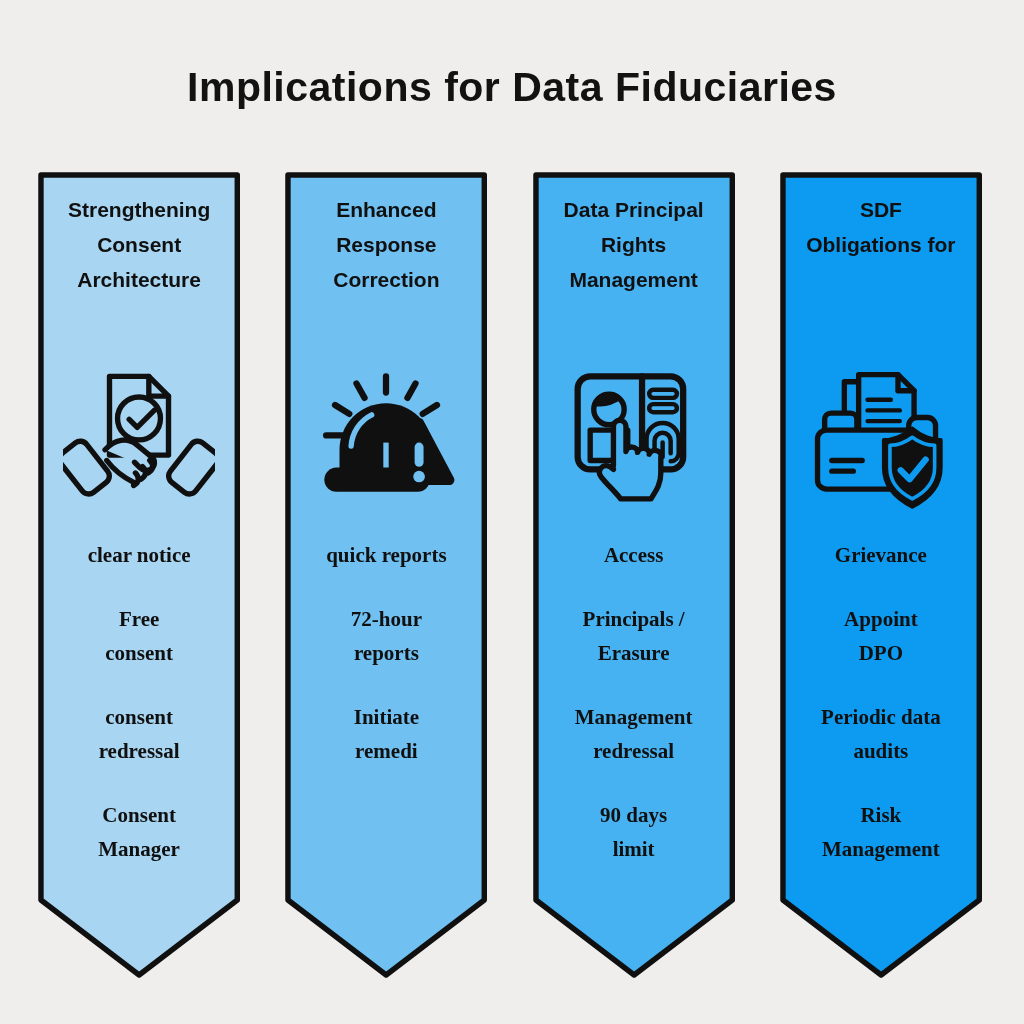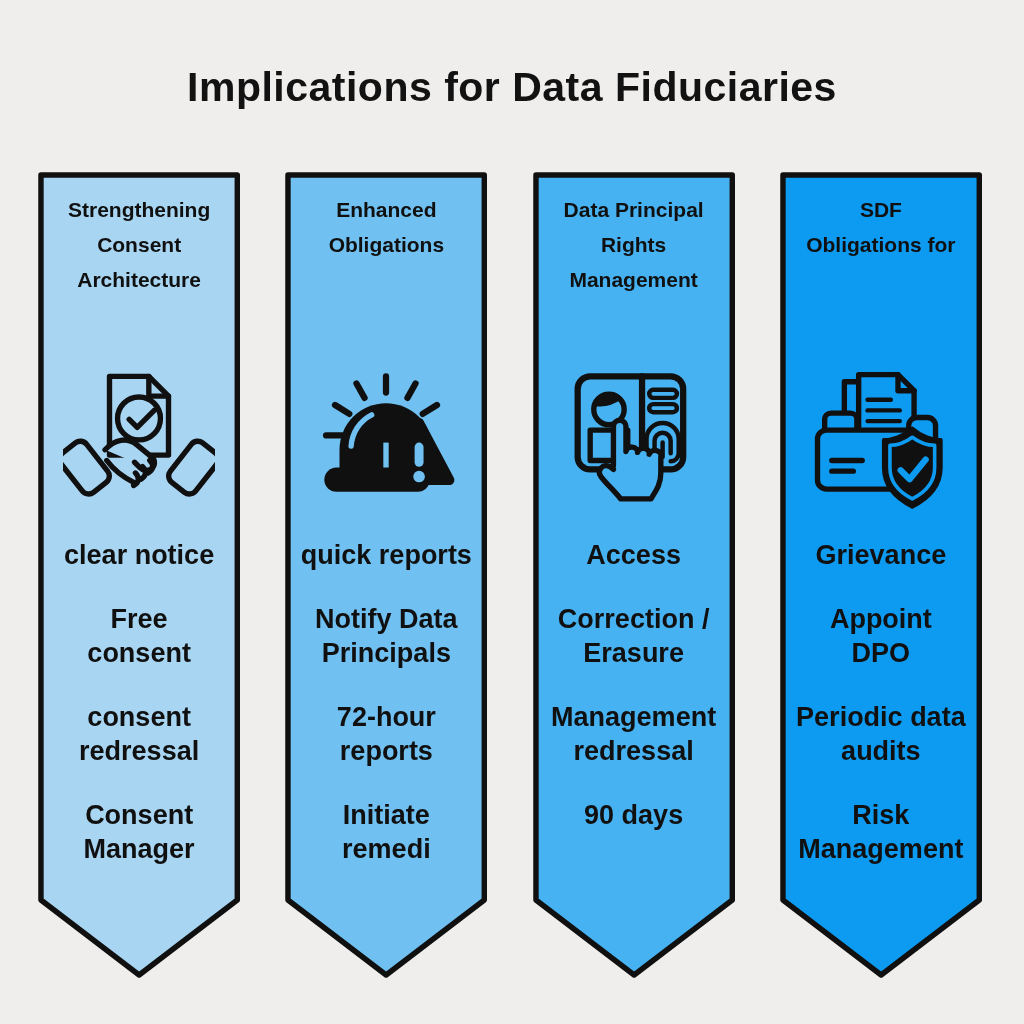--- a/index.html
+++ b/index.html
@@ -30,21 +30,21 @@
   }
   .b-title{
     height:162px;font-size:21px;font-weight:bold;line-height:35px;
   }
   .b-icon{
     height:170px;display:flex;align-items:center;justify-content:center;
   }
   .b-icon svg{width:152px;height:152px;}
   .b-items{
     margin-top:14px;display:flex;flex-direction:column;gap:30px;
-    font-size:27px;font-weight:bold;line-height:34px;
+    font-size:21px;font-weight:bold;line-height:34px;font-family:Liberation Serif, serif;
   }
   .ink{stroke:#101010;fill:none;stroke-linecap:round;stroke-linejoin:round;}
   .fillbg{fill:var(--bg);}
   .strokebg{stroke:var(--bg);fill:none;stroke-linecap:round;stroke-linejoin:round;}
 </style>
 </head>
 <body>
 
 <div class="page-title">Implications for Data Fiduciaries</div>
 
@@ -95,21 +95,22 @@
     </div>
   </div>
 
   <div class="banner" style="--bg: #70C0F1;">
     <svg class="shape" viewBox="0 0 205 806" preserveAspectRatio="none">
       <polygon points="3,3 202,3 202,728 102.5,803 3,728" stroke="#101010" stroke-width="5.5" stroke-linejoin="round" fill="#70C0F1"></polygon>
     </svg>
     <div class="content">
       <div class="b-title">
           <div>Enhanced</div>
-          <div>Obligations</div>
+          <div>Response</div>
+          <div>Correction</div>
         </div>
       <div class="b-icon">
         <svg viewBox="0 0 170 160">
           <g class="ink" stroke-width="7">
             <path d="M85,10 V28"></path>
             <path d="M52,18 l9,16"></path>
             <path d="M118,18 l-9,16"></path>
             <path d="M28,42 l16,10"></path>
             <path d="M142,42 l-16,10"></path>
             <path d="M18,76 h18"></path>
@@ -121,24 +122,20 @@
           <path d="M122,62 L156,126 H88 Z" fill="#101010" stroke="#101010" stroke-width="11" stroke-linejoin="round"></path>
           <rect x="117" y="84" width="10" height="27" rx="5" class="fillbg"></rect>
           <circle cx="122" cy="122" r="6.5" class="fillbg"></circle>
         </svg>
       </div>
       <div class="b-items">
         <div class="item">
             <div>quick reports</div>
           </div>
         <div class="item">
-            <div>Notify Data</div>
-            <div>Principals</div>
-          </div>
-        <div class="item">
             <div>72-hour</div>
             <div>reports</div>
           </div>
         <div class="item">
             <div>Initiate</div>
             <div>remedi</div>
           </div>
       </div>
     </div>
   </div>
@@ -166,29 +163,30 @@
           <path class="ink" stroke-width="5" d="M108,102 V82 a9,9 0 0 1 18,0 v14"></path>
           <path class="ink" stroke-width="5" d="M117,100 V84"></path>
           <path class="ink fillbg" stroke-width="6" d="M62,110 V66 a7,7 0 0 1 14,0 v28 a6.5,5.5 0 0 1 13,1 a6.5,5.5 0 0 1 13,2 a6.5,5.5 0 0 1 13,3 v18 c0,14 -7,22 -11,29 H70 c-5,-7 -16,-17 -22,-25 c-5,-7 2,-15 10,-11 l4,3"></path>
         </svg>
       </div>
       <div class="b-items">
         <div class="item">
             <div>Access</div>
           </div>
         <div class="item">
-            <div>Correction /</div>
+            <div>Principals /</div>
             <div>Erasure</div>
           </div>
         <div class="item">
             <div>Management</div>
             <div>redressal</div>
           </div>
         <div class="item">
             <div>90 days</div>
+            <div>limit</div>
           </div>
       </div>
     </div>
   </div>
 
   <div class="banner" style="--bg: #0D9BF2;">
     <svg class="shape" viewBox="0 0 205 806" preserveAspectRatio="none">
       <polygon points="3,3 202,3 202,728 102.5,803 3,728" stroke="#101010" stroke-width="5.5" stroke-linejoin="round" fill="#0D9BF2"></polygon>
     </svg>
     <div class="content">

